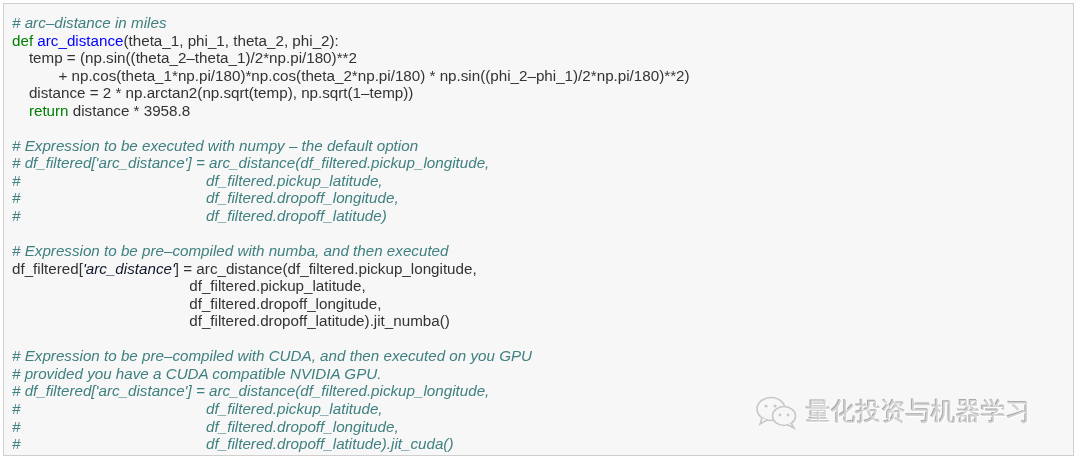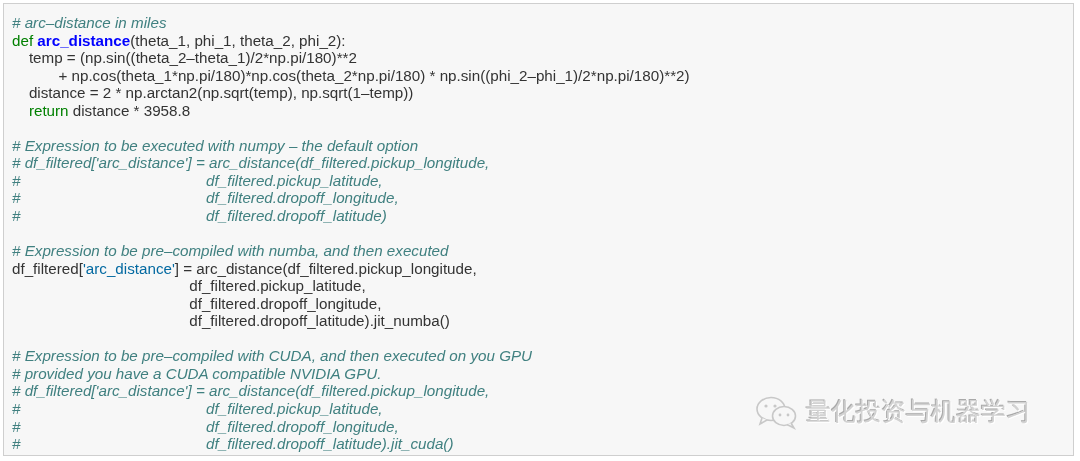--- a/index.html
+++ b/index.html
@@ -9,22 +9,22 @@
     background: #f7f7f7; border: 1px solid #cfcfcf; box-sizing: border-box;
   }
   .code {
     position: absolute; left: 8px; top: 10px; margin: 0;
     font-family: "Liberation Sans", sans-serif; font-size: 15.2px;
     line-height: 17.55px; color: #333333; white-space: pre;
   }
   .line { display: block; height: 17.55px; }
   .cm { color: #408080; font-style: italic; }
   .kw { color: #008000; font-weight: normal; }
-  .fn { color: #0000ff; font-weight: bold; }
-  .st { color: #0369a1; }
+  .fn { color: #0000ff; }
+  .st { color: #0f172a; font-style: italic; }
   .watermark {
     position: absolute; left: 754px; top: 395px; display: flex; align-items: flex-start;
     color: #d2d2d2; font-family: "DejaVu Sans", sans-serif; font-size: 25px;
     text-shadow: 1px 1px 0 #ffffff, -1px -1px 0 #a9a9a9;
   }
   .wechat-icon { width: 46px; height: 36px; margin-right: 6px; }
 </style>
 </head>
 <body>
 

